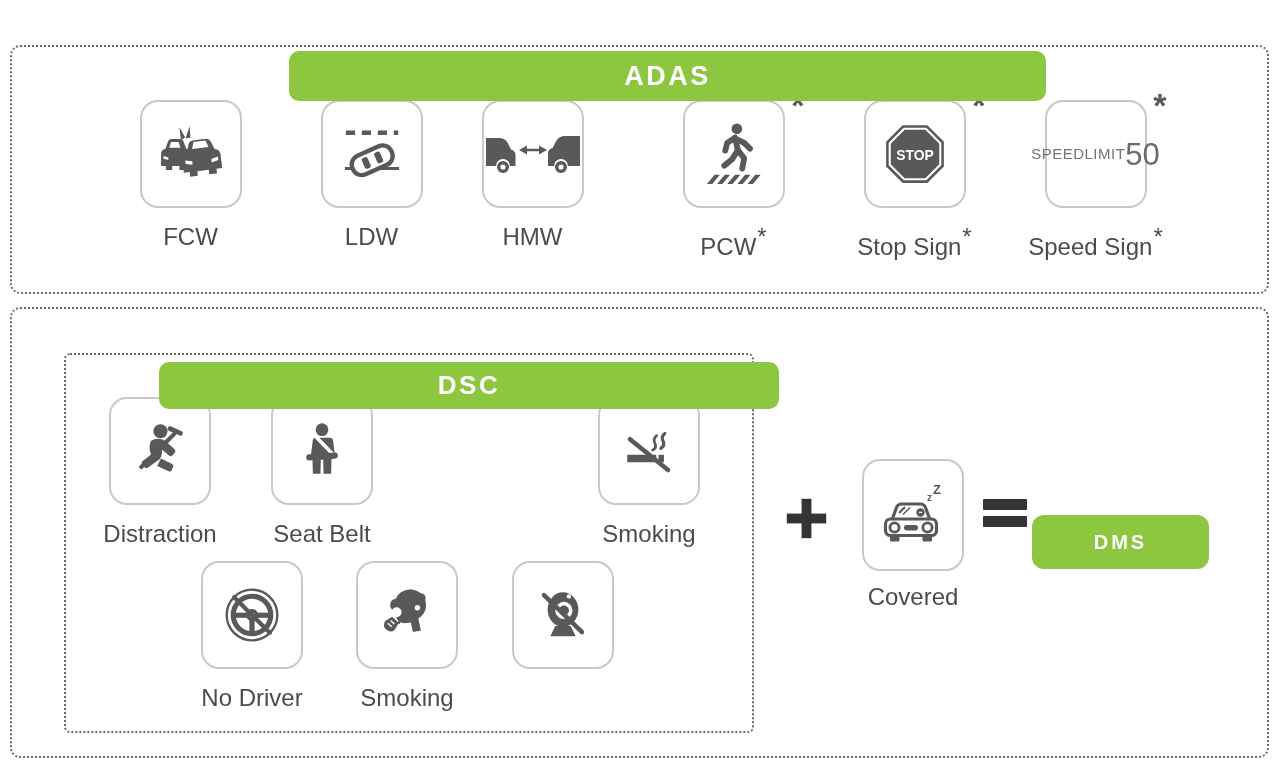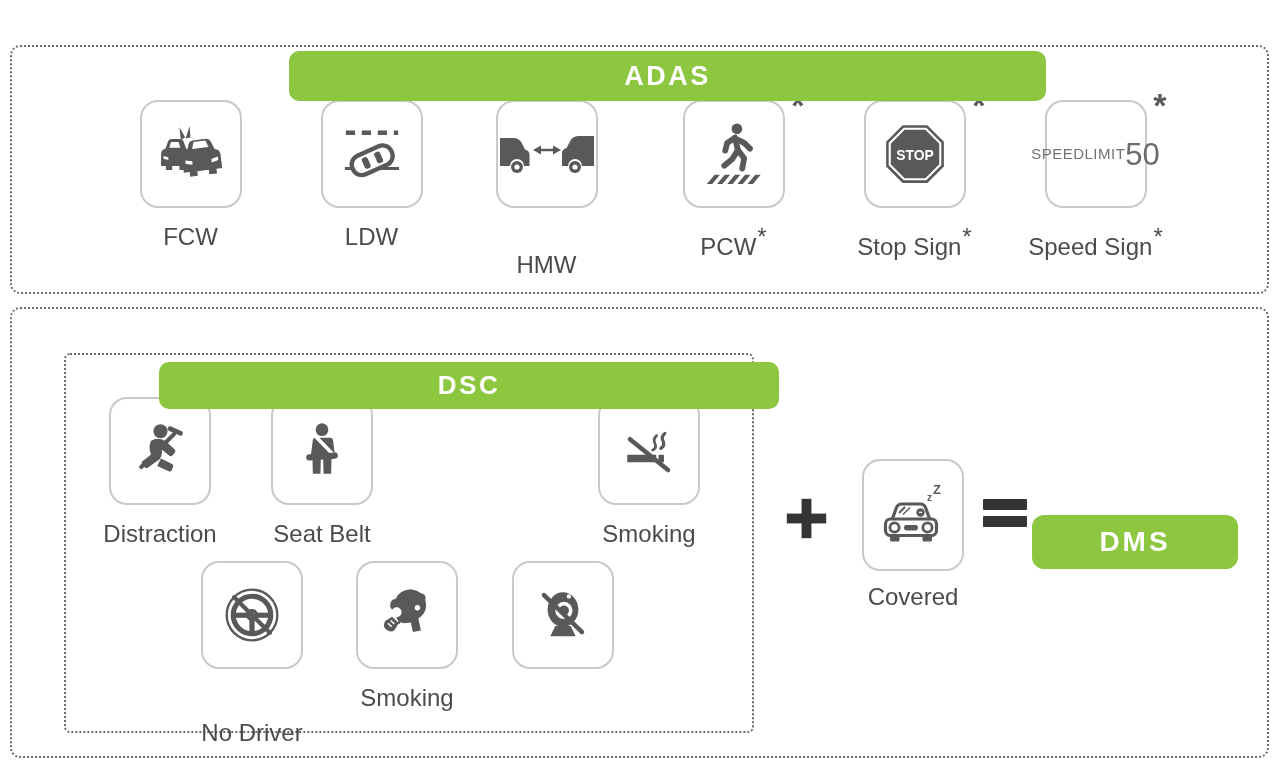--- a/index.html
+++ b/index.html
@@ -8,21 +8,21 @@
     font-family:"Liberation Sans","DejaVu Sans",sans-serif;
   }
   .box-dotted{position:absolute;border:2px dotted #6a6a6a;border-radius:10px;background:transparent;z-index:1;}
   .banner{
     position:absolute;background:#8dc63f;color:#ffffff;font-weight:bold;
     display:flex;align-items:center;justify-content:center;
     border-radius:10px;z-index:3;letter-spacing:2.5px;margin-top:32px;
   }
   .banner.adas{left:289px;top:19px;width:757px;height:50px;font-size:27px;}
   .banner.dsc{left:159px;top:330px;width:620px;height:47px;font-size:26px;}
-  .banner.dms{left:1032px;top:483px;width:206px;height:54px;font-size:28px;letter-spacing:3px;border-radius:12px;}
+  .banner.dms{left:1032px;top:483px;width:177px;height:54px;font-size:20px;letter-spacing:3px;border-radius:12px;}
   .unit{position:absolute;display:flex;flex-direction:column;align-items:center;z-index:2;}
   .tile{
     position:relative;width:98px;height:104px;background:#ffffff;
     border:2px solid #c9c9c9;border-radius:18px;
     display:flex;align-items:center;justify-content:center;overflow:visible;color:#58595b;
   }
   .tile.clip{overflow:hidden;}
   .tile-star{position:absolute;top:-14px;right:-22px;font-size:34px;font-weight:bold;color:#58595b;line-height:1;}
   .lbl{margin-top:15px;font-size:24px;color:#4b4b4d;white-space:nowrap;text-align:center;}
   .lbl .sup-star{font-size:24px;vertical-align:10px;margin-left:1px;font-weight:normal;}
@@ -79,21 +79,21 @@
           <rect class="f" x="22" y="31.5" width="6.5" height="12" rx="2.5"></rect>
           <rect class="f" x="36" y="31.5" width="6.5" height="12" rx="2.5"></rect>
         </g>
       </svg>
     </div>
     <div class="lbl">
       <span>LDW</span>
     </div>
   </div>
 
-  <div class="unit" style="left:456px;top:100px;width:181px;gap:28px;">
+  <div class="unit" style="left:442px;top:100px;width:181px;">
     <div class="tile clip">
       <svg width="94" height="64" viewBox="0 0 94 64">
         <path class="f" d="M0 16 h13 q6 0 8.5 4.5 l3.5 7 q4.5 1.2 4.5 5.5 v11 h-5.5 a7 7 0 0 0 -14 0 H0 z"></path>
         <circle class="f" cx="17" cy="45" r="6"></circle>
           <circle class="w" cx="17" cy="45" r="2.6"></circle>
         <path class="f" d="M94 14 h-15 q-6 0-8.5 4.5 L66.5 26 q-4.5 1.2-4.5 5.5 v12.5 h6 a7 7 0 0 1 14 0 H94 z"></path>
         <circle class="f" cx="75" cy="45" r="6"></circle>
           <circle class="w" cx="75" cy="45" r="2.6"></circle>
         <line class="s" x1="38" y1="28" x2="56" y2="28" stroke-width="2.6"></line>
         <path class="f" d="M33 28 l8-4.5 v9 z"></path>
@@ -206,21 +206,21 @@
         <rect class="f" x="8" y="36" width="32" height="8.5" rx="1"></rect>
         <rect class="f" x="42.5" y="36" width="6" height="8.5" rx="1"></rect>
         <line class="s" x1="11" y1="19" x2="53" y2="53" stroke-width="5" stroke-linecap="round"></line>
       </svg>
     </div>
     <div class="lbl">
       <span>Smoking</span>
     </div>
   </div>
 
-  <div class="unit" style="left:170px;top:561px;width:164px;gap:35px;">
+  <div class="unit" style="left:170px;top:561px;width:164px;">
     <div class="tile">
       <svg width="60" height="60" viewBox="0 0 64 64">
         <circle class="s" cx="32" cy="32" r="27" stroke-width="2.5"></circle>
         <circle class="s" cx="32" cy="32" r="20" stroke-width="5.5"></circle>
         <rect class="f" x="13" y="29.5" width="38" height="5.5"></rect>
         <rect class="f" x="29.2" y="32" width="5.6" height="19"></rect>
         <circle class="f" cx="32" cy="32" r="6.5"></circle>
         <circle class="w" cx="32" cy="32" r="2.4"></circle>
         <line class="s" x1="13" y1="13" x2="51" y2="51" stroke-width="4.5" stroke-linecap="round"></line>
       </svg>

